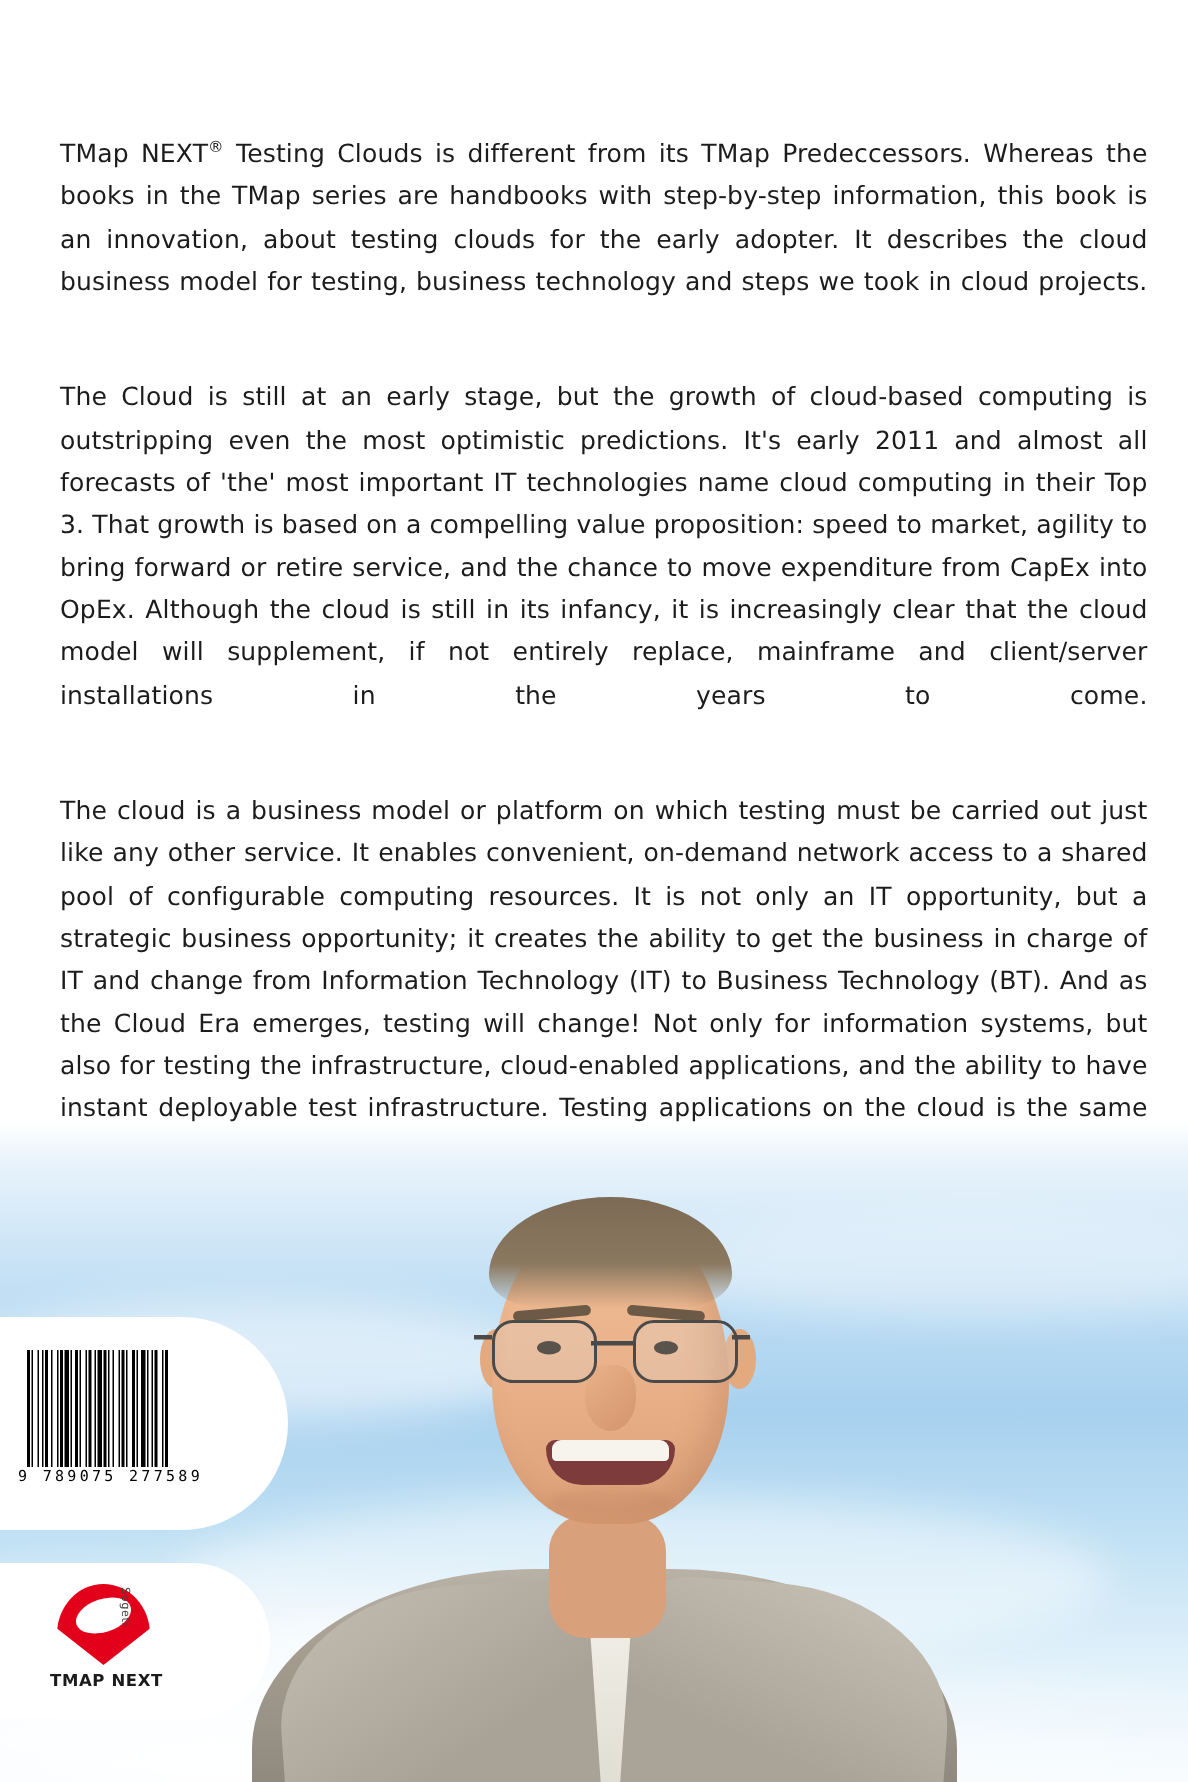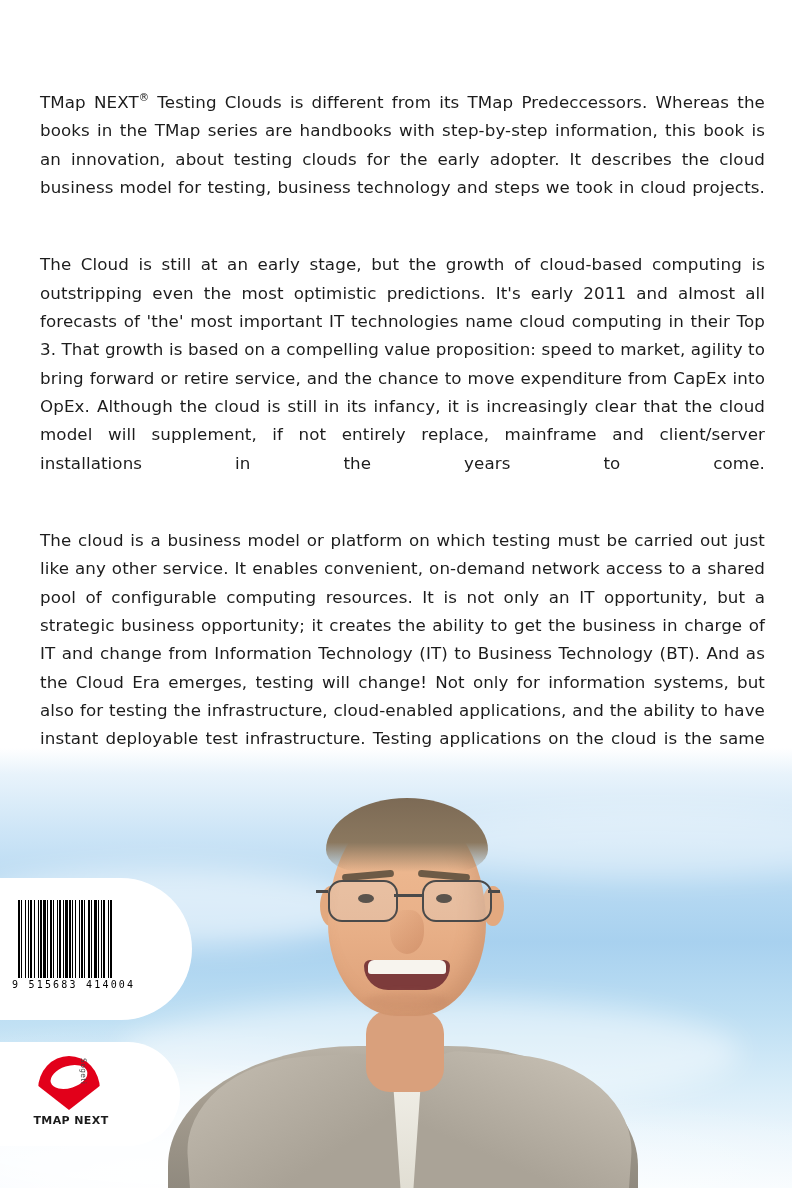--- a/index.html
+++ b/index.html
@@ -469,21 +469,21 @@
         <span class="bar" style="width: 2px; background: transparent;"></span>
         <span class="bar" style="width: 1px; background: rgb(0, 0, 0);"></span>
         <span class="bar" style="width: 1px; background: transparent;"></span>
         <span class="bar" style="width: 2px; background: rgb(0, 0, 0);"></span>
         <span class="bar" style="width: 3px; background: transparent;"></span>
         <span class="bar" style="width: 1px; background: rgb(0, 0, 0);"></span>
         <span class="bar" style="width: 1px; background: transparent;"></span>
         <span class="bar" style="width: 2px; background: rgb(0, 0, 0);"></span>
         <span class="bar" style="width: 1px; background: transparent;"></span>
       </div>
-    <div class="barcode-digits">9 515683 414004</div>
+    <div class="barcode-digits">9 789075 277589</div>
   </div>
 
   <div class="logo-panel">
     <div class="logo-wrap">
       <div class="logo-shield"></div>
       <div class="logo-sog">Sogeti</div>
       <div class="logo-text">TMAP NEXT</div>
     </div>
   </div>
 

